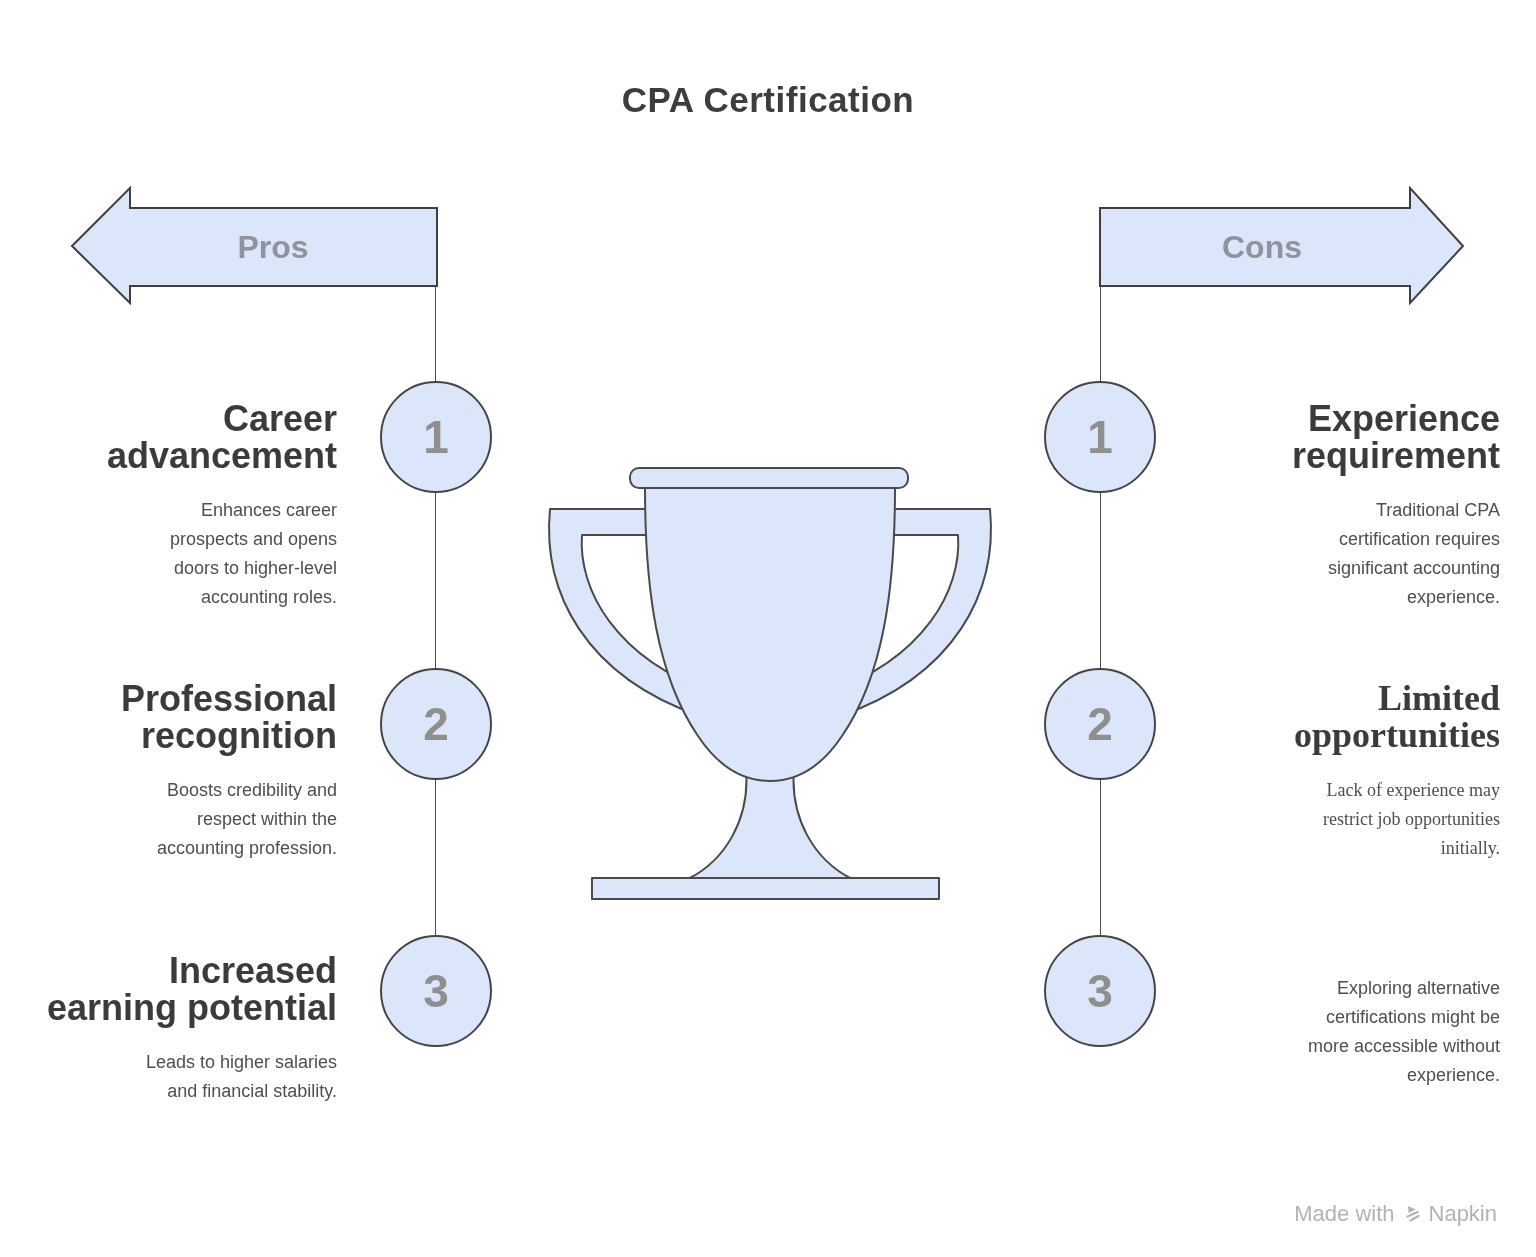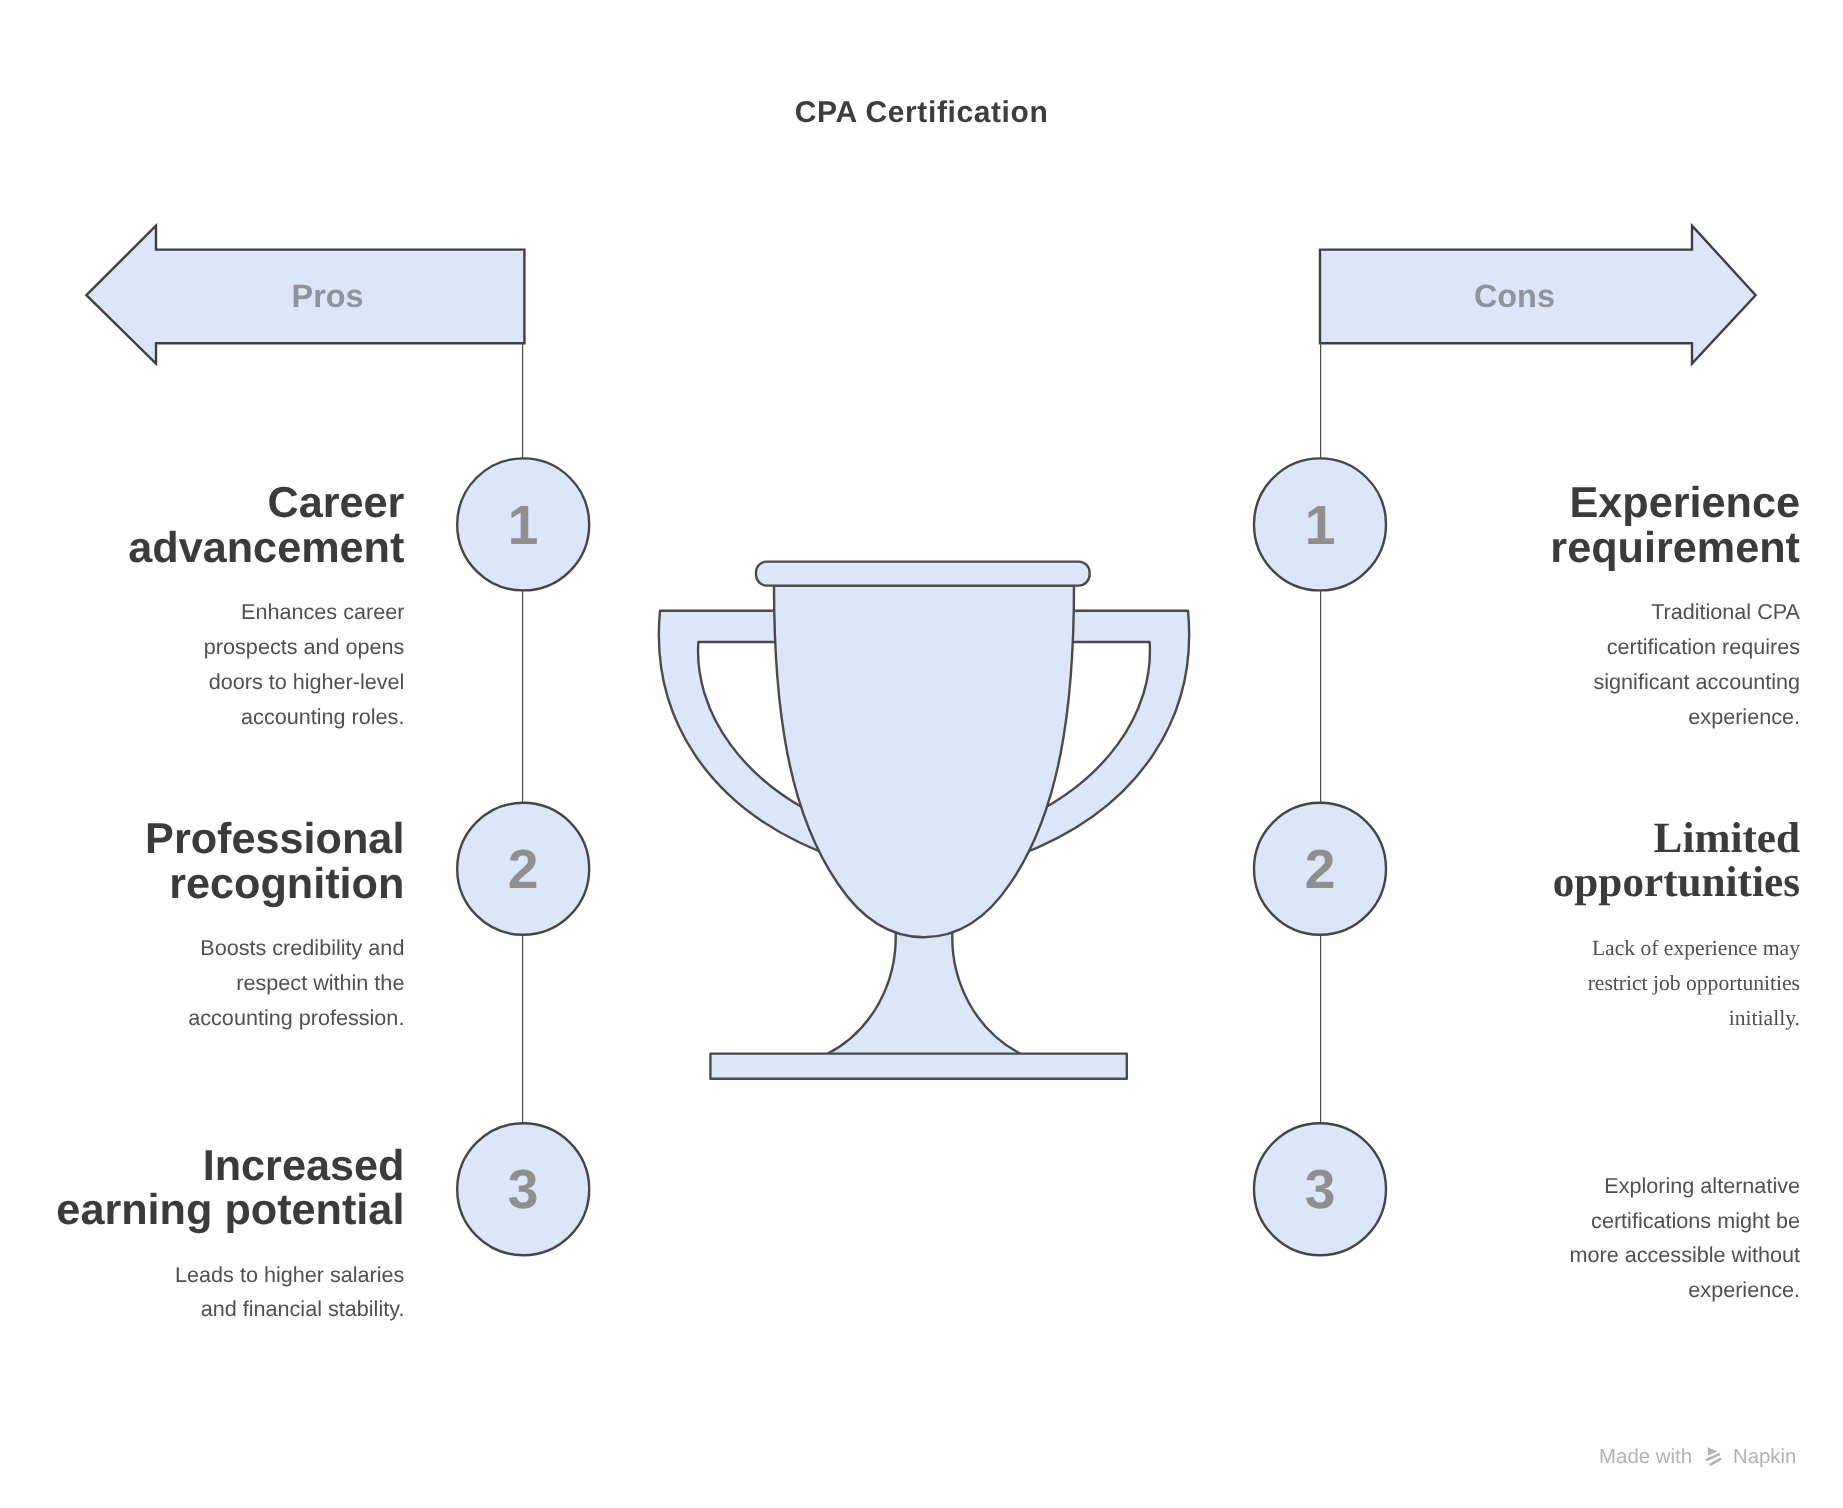--- a/index.html
+++ b/index.html
@@ -2,28 +2,28 @@
 <html><head>
 <meta charset="utf-8">
 <style>
   html, body { margin:0; padding:0; background:#ffffff; }
   .canvas {
     position:relative; width:1536px; height:1257px; background:#ffffff;
     font-family:"Liberation Sans", sans-serif; overflow:hidden;
   }
   .page-title {
     position:absolute; left:0; right:0; top:80px; margin:0;
-    text-align:center; font-size:25px; font-weight:bold; color:#3d3d3d;
+    text-align:center; font-size:35px; font-weight:bold; color:#3d3d3d;
     letter-spacing:0.5px;
   }
   .arrow-svg { position:absolute; }
   .arrow-label {
     position:absolute; width:300px; height:78px; top:208px;
     display:flex; align-items:center; justify-content:center;
-    font-size:27px; font-weight:bold; color:#8e939c;
+    font-size:32px; font-weight:bold; color:#8e939c;
   }
   .arrow-label.pros { left:123px; }
   .arrow-label.cons { left:1112px; }
   .vline {
     position:absolute; width:0; border-left:1.5px solid #4a4a4a; top:286px; height:705px;
   }
   .vline.left { left:435px; }
   .vline.right { left:1100px; }
   .step-circle {
     position:absolute; width:112px; height:112px; box-sizing:border-box;
@@ -39,21 +39,21 @@
     white-space:pre-line;
   }
   .item-desc {
     margin-top:22px; font-size:18px; line-height:29px; color:#4f4f4f;
     white-space:pre-line;
   }
   .trophy { position:absolute; left:530px; top:440px; }
   .watermark {
     position:absolute; top:1202px; right:39px; height:24px;
     display:flex; align-items:center; gap:7px;
-    font-size:17px; color:#b3b3b3;
+    font-size:22px; color:#b3b3b3;
   }
 </style>
 </head>
 <body>
 
 <div class="canvas">
 
   <h1 class="page-title">CPA Certification</h1>
 
   <svg class="arrow-svg" style="left:70px; top:186px;" width="369" height="119" viewBox="0 0 369 119">

